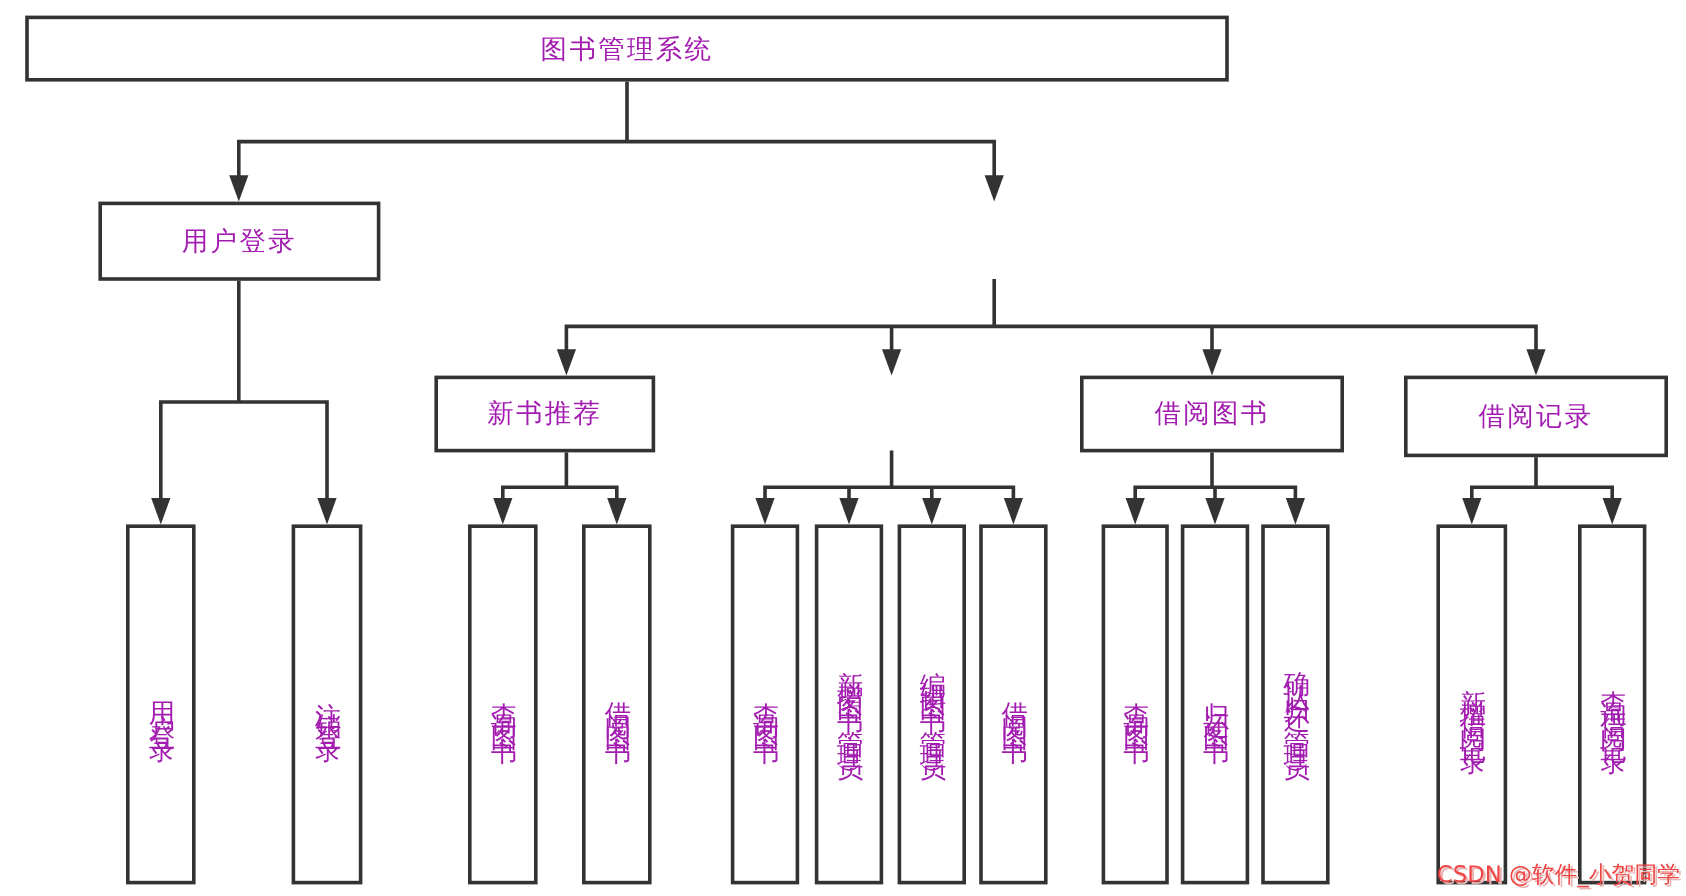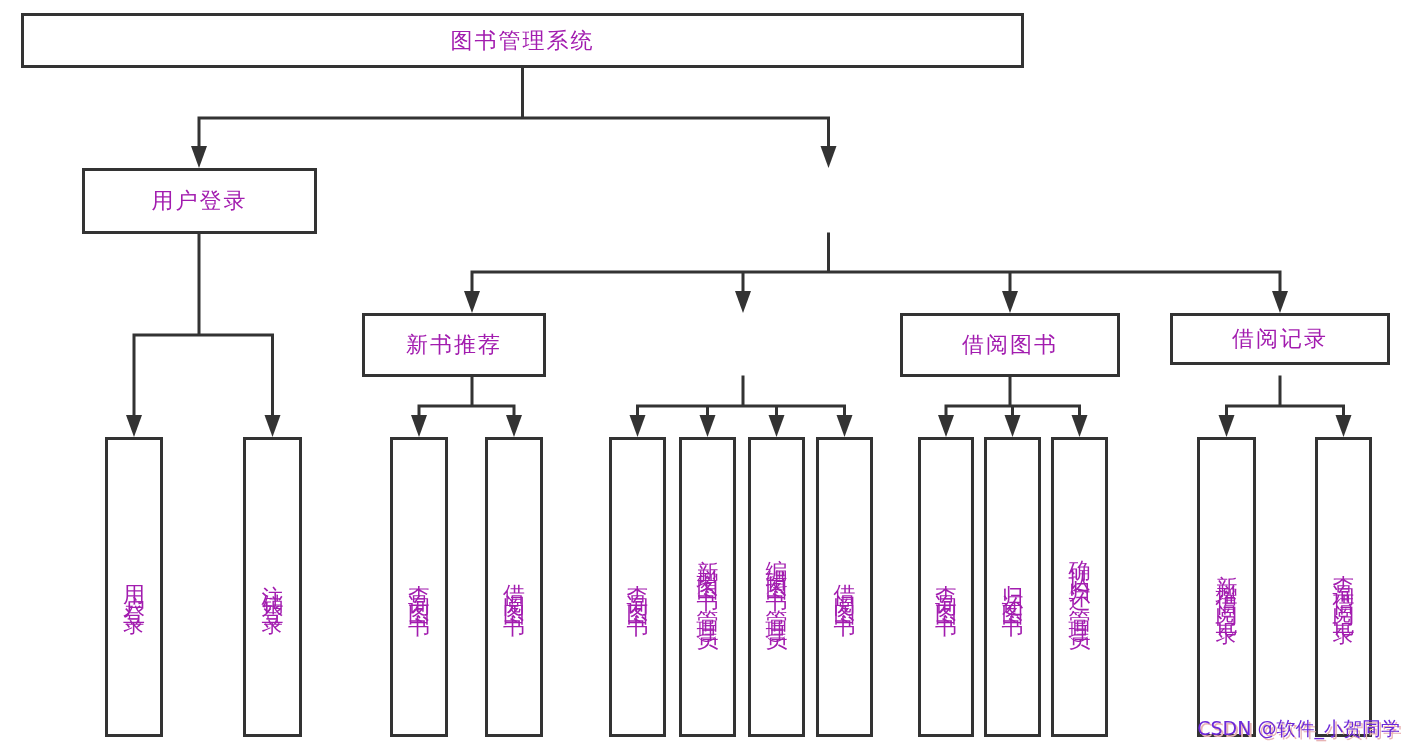--- a/index.html
+++ b/index.html
@@ -39,21 +39,21 @@
     font-size: 22px;
     letter-spacing: 10px;
     line-height: 1;
   }
   .watermark {
     position: absolute;
     right: 5px;
     bottom: 5px;
     z-index: 2;
     font-size: 19px;
-    color: #6d28d9;
+    color: #ef4444;
     text-shadow: 2px 2px 0 #e8b4b4;
     white-space: nowrap;
   }
 </style>
 </head>
 <body>
 
 <div class="stage">
 
   <svg class="connectors" viewBox="0 0 1405 747" xmlns="http://www.w3.org/2000/svg">
@@ -88,21 +88,21 @@
       <polygon points="1335.5,415 1351.5,415 1343.5,437"></polygon>
     </g>
   </svg>
 
   <div class="node h" style="left:21px; top:13px; width:1003px; height:55px;">图书管理系统</div>
 
   <div class="node h" style="left:82px; top:168px; width:235px; height:66px;">用户登录</div>
 
   <div class="node h" style="left:362px; top:313px; width:184px; height:64px;">新书推荐</div>
   <div class="node h" style="left:900px; top:313px; width:220px; height:64px;">借阅图书</div>
-  <div class="node h" style="left:1170px; top:313px; width:220px; height:52px;">借阅记录</div>
+  <div class="node h" style="left:1170px; top:313px; width:220px; height:68px;">借阅记录</div>
 
   <div class="node v" style="left:105px; top:437px; width:58px; height:300px;">用户登录</div>
   <div class="node v" style="left:243px; top:437px; width:59px; height:300px;">注销登录</div>
 
   <div class="node v" style="left:390px; top:437px; width:58px; height:300px;">查询图书</div>
   <div class="node v" style="left:485px; top:437px; width:58px; height:300px;">借阅图书</div>
 
   <div class="node v" style="left:609px; top:437px; width:57px; height:300px;">查询图书</div>
   <div class="node v" style="left:679px; top:437px; width:57px; height:300px;">新增图书（管理员）</div>
   <div class="node v" style="left:748px; top:437px; width:57px; height:300px;">编辑图书（管理员）</div>

